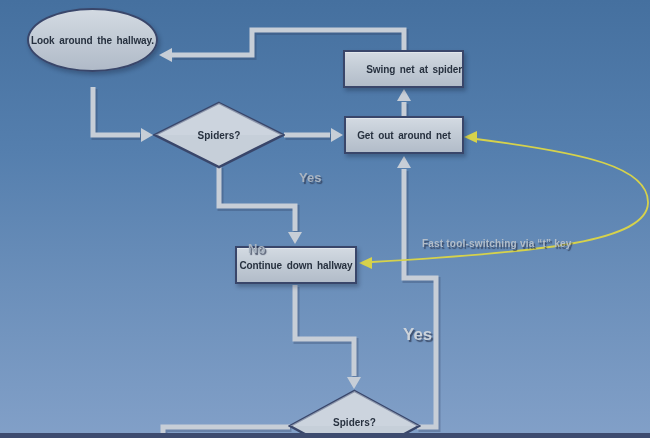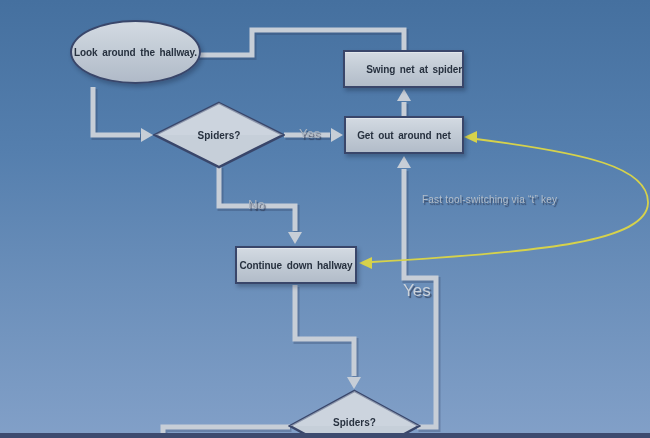--- a/index.html
+++ b/index.html
@@ -30,23 +30,24 @@
     box-shadow:2px 3px 4px rgba(15,25,50,0.30);
   }
   .diamond-node{position:absolute;z-index:3;}
   .diamond-node svg{display:block;}
   .diamond-label{
     position:absolute;left:0;top:0;width:100%;height:100%;
     display:flex;align-items:center;justify-content:center;
     color:#27313f;font-weight:bold;font-size:10px;word-spacing:2px;
   }
   .edge-label{
-    position:absolute;z-index:4;font-weight:normal;color:#a9b4c1;
+    position:absolute;z-index:4;font-weight:bold;color:#a9b4c1;
     text-shadow:1.5px 1.5px 1px rgba(40,50,75,0.70);
     letter-spacing:0;
+    margin-top:44px;
   }
   .edge-label.small{font-size:13px;}
   .edge-label.big{font-size:17px;color:#ccd3db;}
   .edge-label.note{font-size:10px;color:#b2bdc9;letter-spacing:0.2px;}
 </style>
 </head>
 <body>
 
 <div class="stage">
 
@@ -84,21 +85,21 @@
       <polygon points="159,55 172,48 172,62"></polygon>
     </g>
 
     <g>
       <path d="M476,139 C585,153 649,167 648,203 C647,241 545,252 372,262" stroke="#d6d24b" stroke-width="1.8" fill="none"></path>
       <polygon points="464,137 477,131 477,143" fill="#d6d24b"></polygon>
       <polygon points="359,263 372,257 372,269" fill="#d6d24b"></polygon>
     </g>
   </svg>
 
-  <div class="node ellipse-node" style="left:27px;top:20px;width:127px;height:60px;margin-left:43px;">
+  <div class="node ellipse-node" style="left:27px;top:8px;width:127px;height:60px;">
     <span>Look around the hallway.</span>
   </div>
 
   <div class="diamond-node" style="left:153px;top:101px;width:132px;height:68px;">
     <svg width="132" height="68" viewBox="0 0 132 68">
       <polygon points="66,2 130,34 66,66 2,34" fill="#c6cfd9" stroke="#39466a" stroke-width="2.5"></polygon>
       <polygon points="66,2 130,34 66,34 2,34" fill="#d2d9e1" stroke="none" opacity="0.55"></polygon>
     </svg>
     <div class="diamond-label">Spiders?</div>
   </div>

